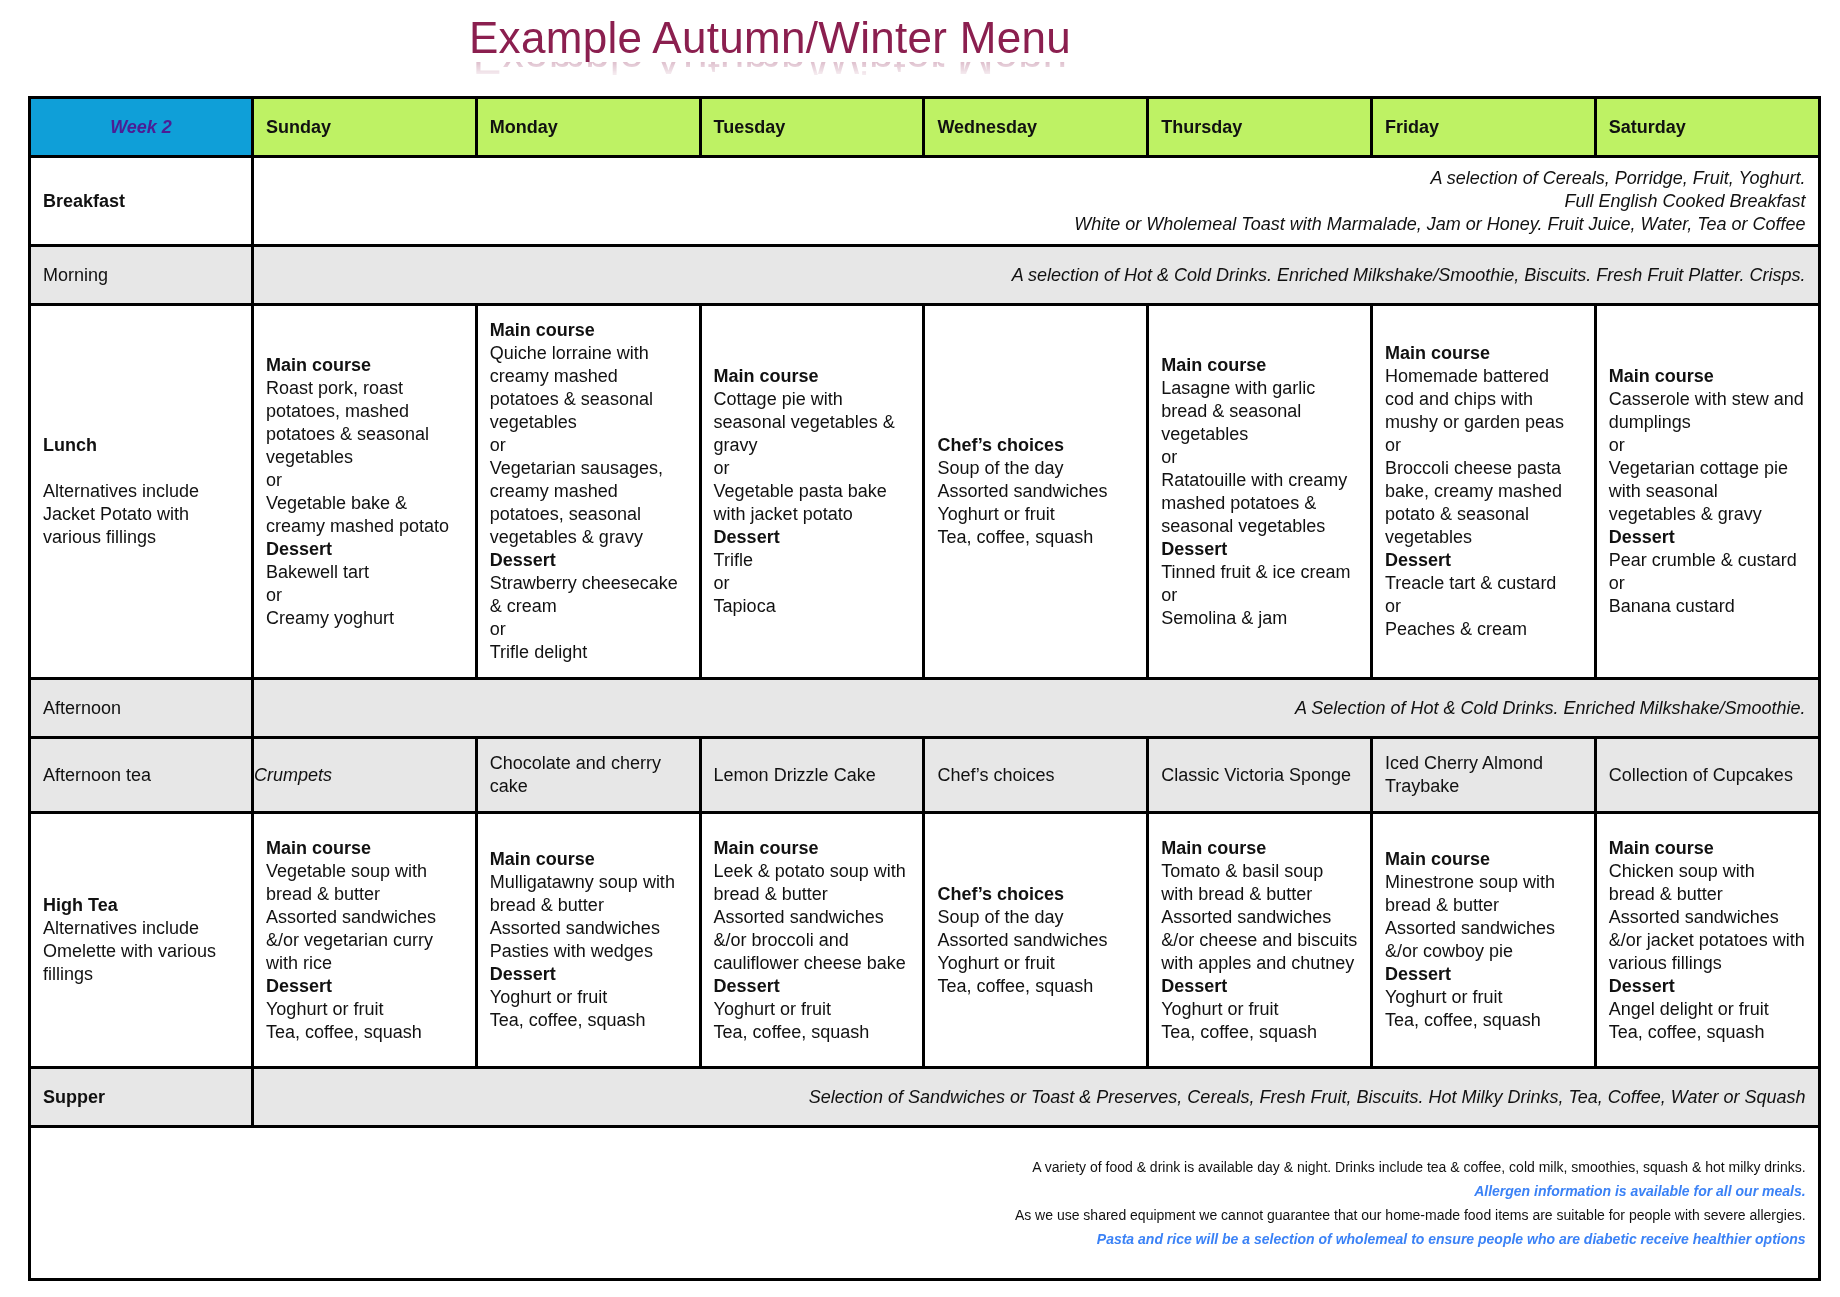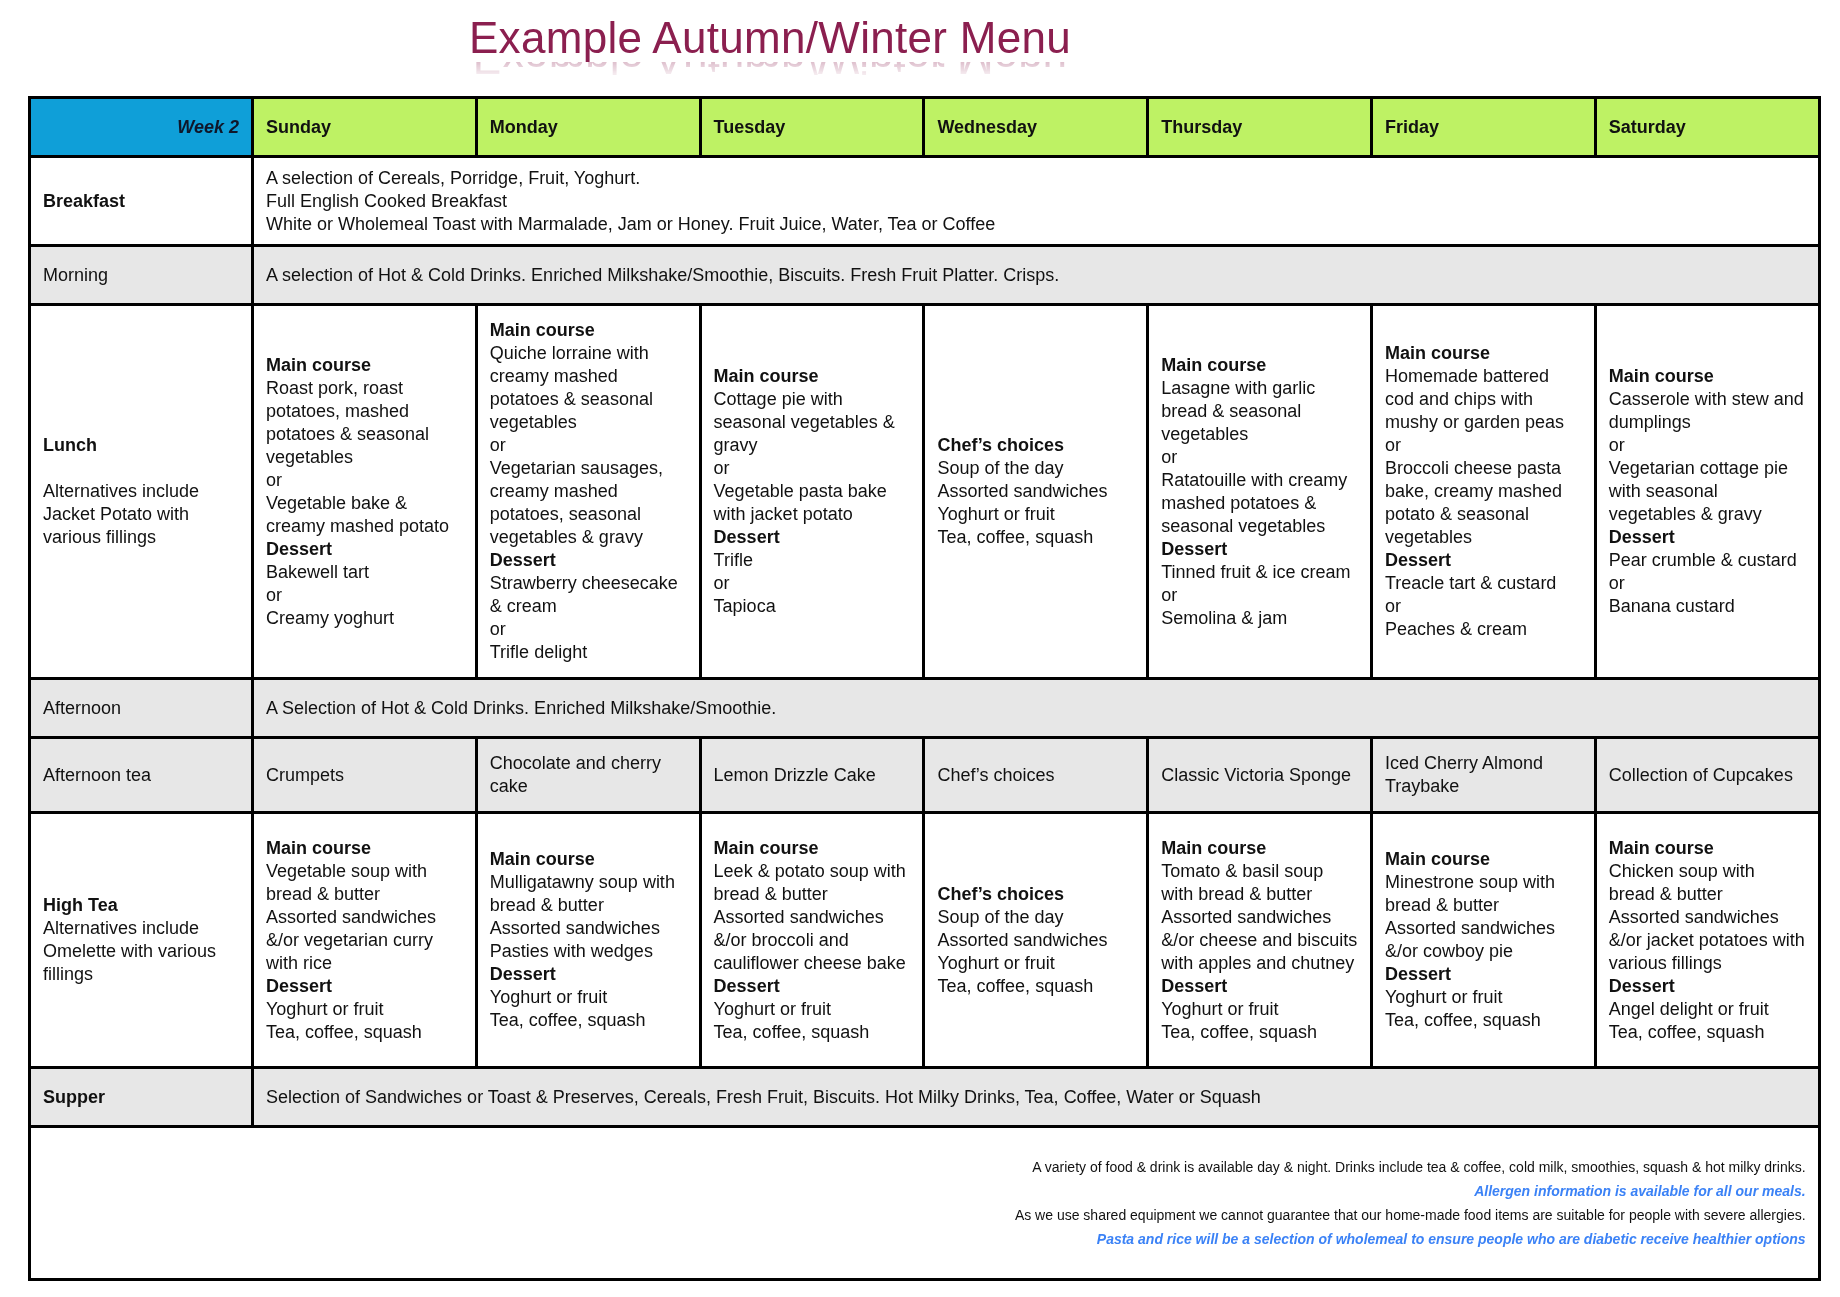--- a/index.html
+++ b/index.html
@@ -21,26 +21,26 @@
   table.menu {
     position: absolute; left: 28px; top: 96px; width: 1790px;
     border-collapse: collapse; table-layout: fixed;
     font-size: 18px; line-height: 23px;
   }
   table.menu td, table.menu th {
     border: 3px solid #000; padding: 0 12px; vertical-align: middle;
   }
   col.c-label { width: 223px; }
   col.c-day { width: 223.8px; }
-  .hdr-week { background: #0f9fd8; color: #0f172a; font-style: italic; font-weight: bold; text-align: right; height: 56px; font-size: 18px; }
+  .hdr-week { background: #0f9fd8; color: #4c1d95; font-style: italic; font-weight: bold; text-align: center; height: 56px; font-size: 18px; }
   .hdr-day { background: #bef264; font-weight: bold; text-align: left; font-size: 18px; }
   .row-label { text-align: left; }
   .bold { font-weight: bold; }
   .grey { background: #e7e7e7; }
-  .span-cell { text-align: left; }
+  .span-cell { text-align: right; font-style: italic; }
   .meal-cell { text-align: left; padding: 0 6px; }
   .meal-cell .heading { font-weight: bold; }
   .meal-cell div { white-space: normal; }
   .grey-thin-top { border-top: 1px solid #d0d0d0 !important; }
   .footer-cell { text-align: right; height: 150px; font-size: 14px; line-height: 24px; }
   .accent { color: #3b82f6; font-weight: bold; font-style: italic; }
   .lunch-row td { height: 371px; }
   .hightea-row td { height: 252px; }
   .breakfast-row td { height: 86px; }
   .morning-row td { height: 56px; }
@@ -168,21 +168,21 @@
         </td>
       </tr>
 
   <tr class="afternoon-row grey">
     <td class="row-label">Afternoon</td>
     <td class="span-cell" colspan="7">A Selection of Hot &amp; Cold Drinks. Enriched Milkshake/Smoothie.</td>
   </tr>
 
   <tr class="atea-row grey" id="atea-row">
     <td class="row-label">Afternoon tea</td>
-  <td class="meal-cell grey-thin-top" style="text-align: left; padding-left: 12px;">Crumpets</td>
+  <td class="meal-cell grey-thin-top" style="text-align: left; padding-left: 0; font-style: italic;">Crumpets</td>
         <td class="meal-cell grey-thin-top">Chocolate and cherry cake</td>
         <td class="meal-cell grey-thin-top">Lemon Drizzle Cake</td>
         <td class="meal-cell grey-thin-top">Chef’s choices</td>
         <td class="meal-cell grey-thin-top">Classic Victoria Sponge</td>
         <td class="meal-cell grey-thin-top">Iced Cherry Almond Traybake</td>
         <td class="meal-cell grey-thin-top">Collection of Cupcakes</td>
       </tr>
 
   <tr class="hightea-row" id="hightea-row">
     <td class="row-label">

